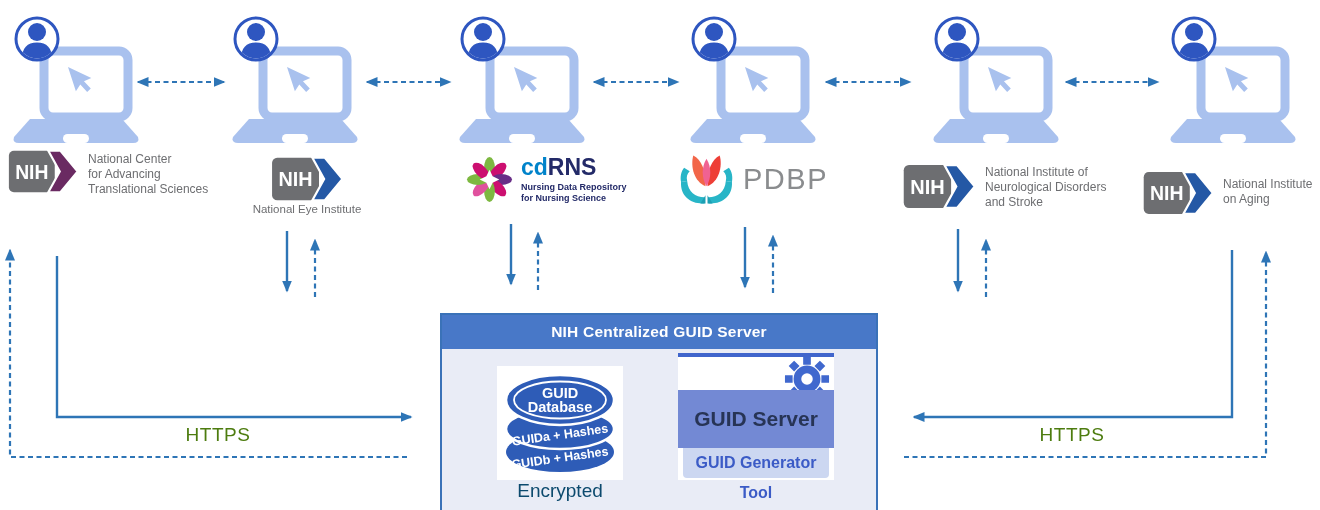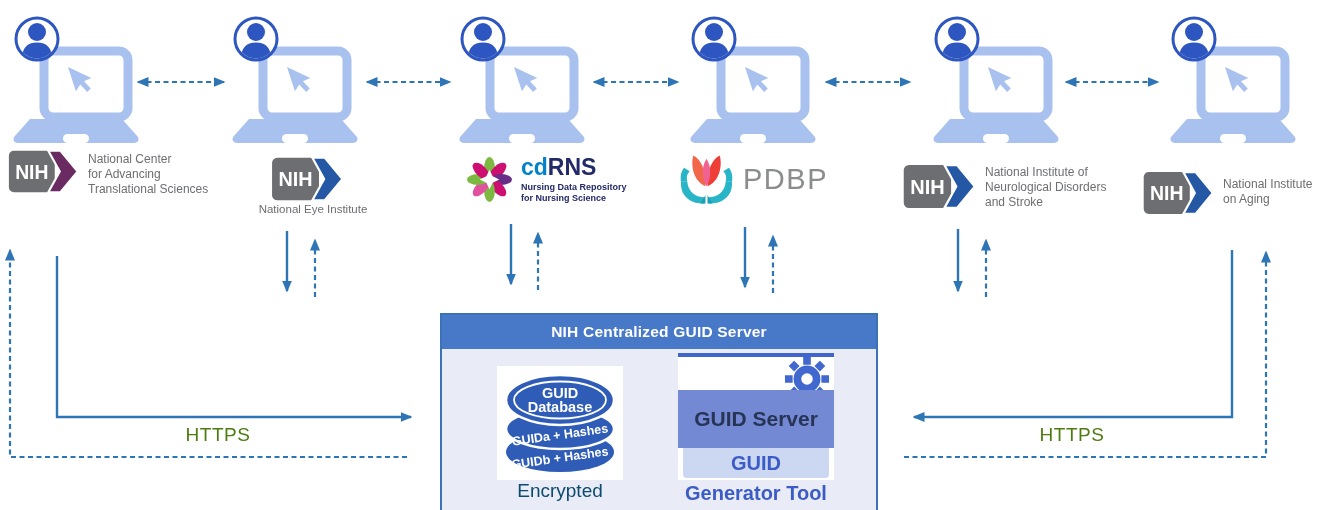--- a/index.html
+++ b/index.html
@@ -26,21 +26,21 @@
   .encrypted{position:absolute;left:40px;top:165px;width:156px;text-align:center;
              font-size:19px;color:#0c4a6e;}
   .https-label{position:absolute;width:120px;text-align:center;font-size:19px;
                color:#4d7c0f;letter-spacing:.5px;}
   .gen-panel{position:absolute;left:236px;top:38px;width:156px;height:127px;background:#fff;}
   .gen-topbar{position:absolute;left:0;top:0;right:0;height:4px;background:#4065cc;}
   .gear{position:absolute;top:3px;right:4px;}
   .gen-band{position:absolute;left:0;right:0;top:37px;height:58px;background:#7389d4;
             color:#273455;font-weight:700;font-size:21px;text-align:center;line-height:58px;}
   .gen-sub{position:absolute;left:5px;right:5px;top:95px;height:30px;background:#ccd7f1;
-           color:#3b5bc6;font-weight:700;font-size:20px;text-align:center;line-height:30px;
+           color:#3b5bc6;font-weight:700;font-size:16px;text-align:center;line-height:30px;
            border-radius:0 0 4px 4px;}
 </style>
 </head>
 <body>
 
 <div class="canvas">
 
   <svg width="0" height="0" style="position:absolute" aria-hidden="true">
     <defs>
       <clipPath id="personClip">
@@ -145,21 +145,21 @@
       <span>for Advancing</span>
       <span>Translational Sciences</span>
     </div>
   </div>
 
   <div class="logo-row" style="left:268px;top:157px">
     <svg class="nih-badge" width="80" height="44" style="color:#2458a5">
         <use href="#nih-badge-sym"></use>
       </svg>
   </div>
-  <div class="nei-caption" style="left:228px;top:203px">National Eye Institute</div>
+  <div class="nei-caption" style="left:222px;top:203px">National Eye Institute</div>
 
   <div class="logo-row" style="left:466px;top:156px">
     <svg width="47" height="47" viewBox="0 0 48 48">
       <g>
         <ellipse cx="24" cy="12" rx="5.5" ry="11" fill="#7db840"></ellipse>
         <ellipse cx="24" cy="12" rx="5.5" ry="11" fill="#cc0f70" transform="rotate(45 24 24)"></ellipse>
         <ellipse cx="24" cy="12" rx="5.5" ry="11" fill="#692e87" transform="rotate(90 24 24)"></ellipse>
         <ellipse cx="24" cy="12" rx="5.5" ry="11" fill="#cc0f70" transform="rotate(135 24 24)"></ellipse>
         <ellipse cx="24" cy="12" rx="5.5" ry="11" fill="#7db840" transform="rotate(180 24 24)"></ellipse>
         <ellipse cx="24" cy="12" rx="5.5" ry="11" fill="#e0519e" transform="rotate(225 24 24)"></ellipse>

